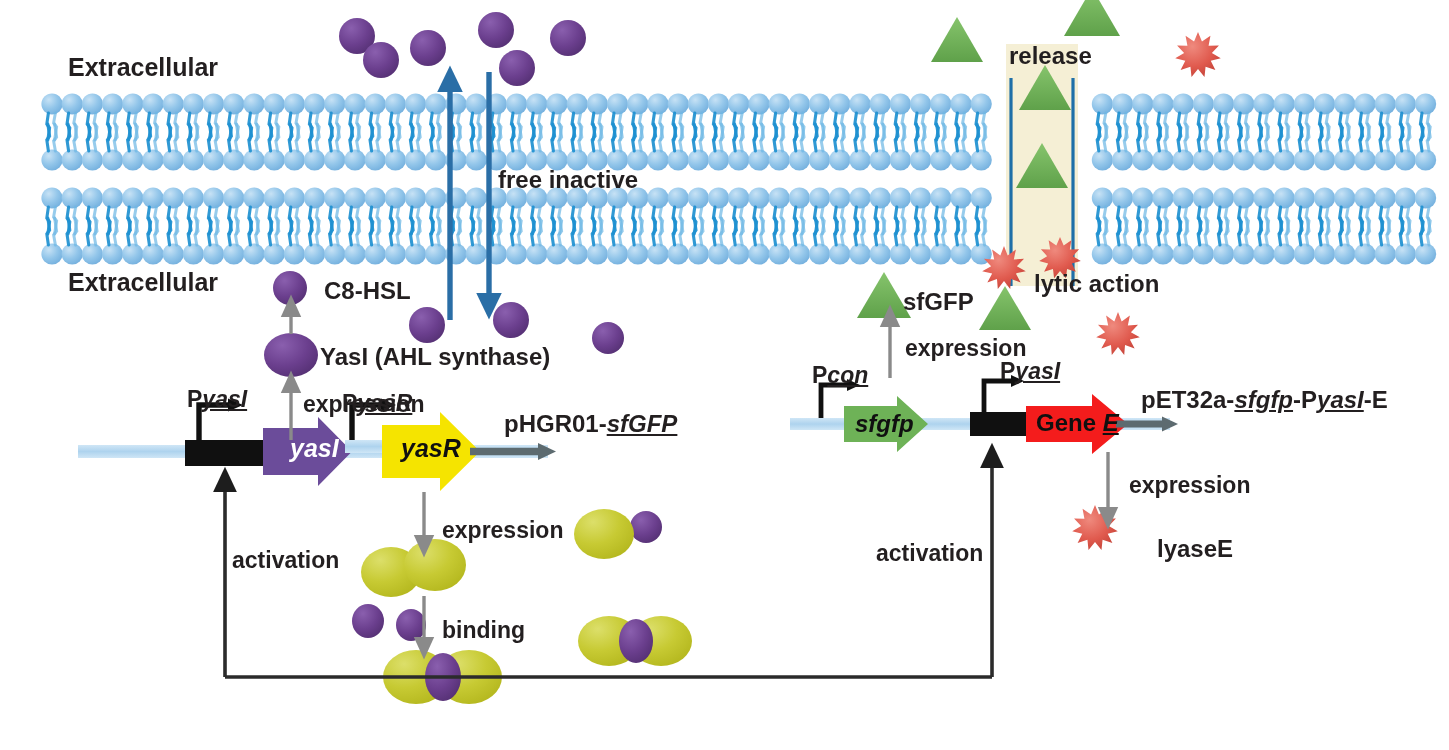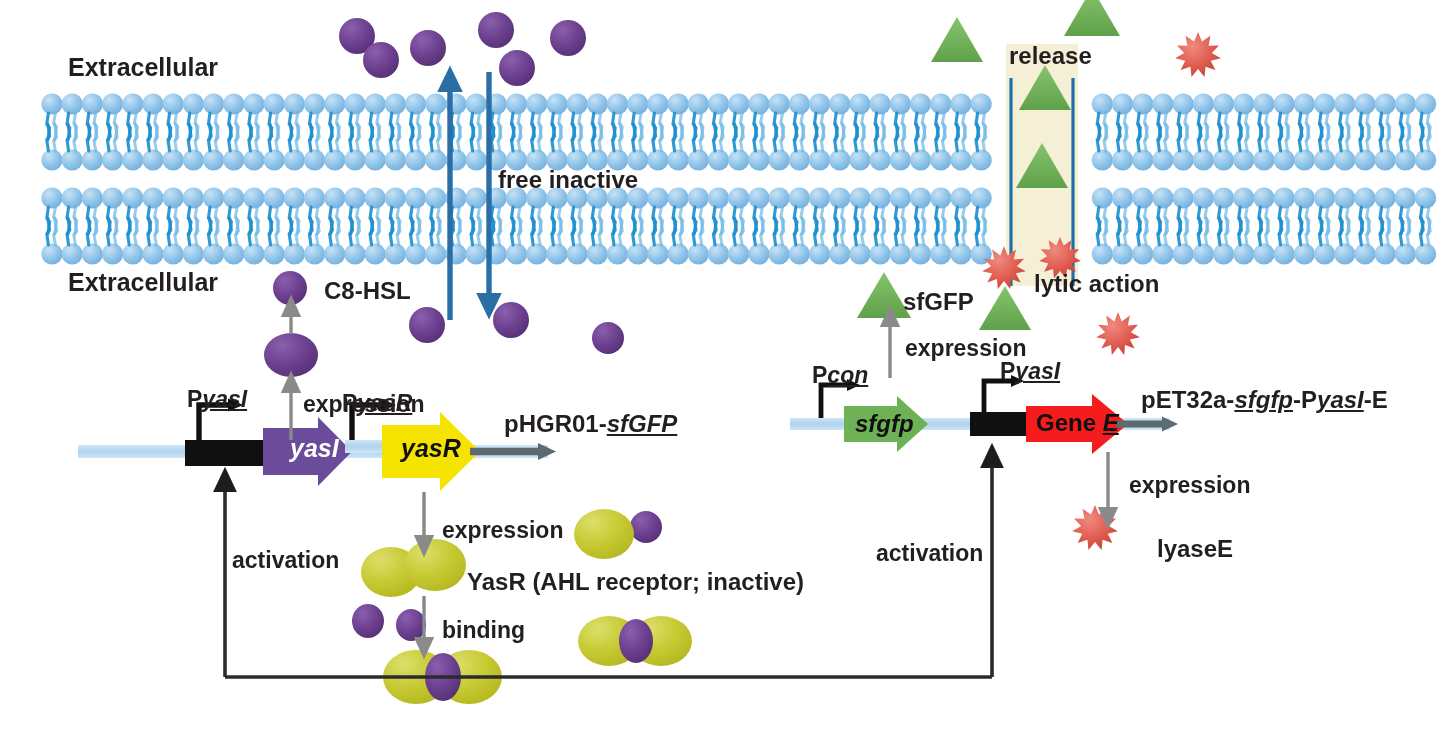--- a/index.html
+++ b/index.html
@@ -427,21 +427,21 @@
   </svg>
 
   <div class="lbl" style="left:68px;top:55px;font-size:25px;">Extracellular</div>
   <div class="lbl" style="left:68px;top:270px;font-size:25px;">Extracellular</div>
   <div class="lbl" style="left:498px;top:168px;font-size:24px;">free inactive</div>
 
   <div class="lbl" style="left:1009px;top:44px;font-size:24px;">release</div>
   <div class="lbl" style="left:1034px;top:272px;font-size:24px;">lytic action</div>
 
   <div class="lbl" style="left:312px;top:279px;font-size:24px;margin-left:12px;">C8-HSL</div>
-  <div class="lbl" style="left:467px;top:570px;font-size:24px;">YasR (AHL receptor; inactive)</div>
+  <div class="lbl" style="left:320px;top:345px;font-size:24px;">YasI (AHL synthase)</div>
   <div class="lbl" style="left:903px;top:290px;font-size:24px;">sfGFP</div>
   <div class="lbl" style="left:1157px;top:537px;font-size:24px;text-align:right;">lyaseE</div>
 
   <div class="lbl" style="left:303px;top:393px;font-size:23px;">expression</div>
   <div class="lbl" style="left:442px;top:519px;font-size:23px;">expression</div>
   <div class="lbl" style="left:442px;top:619px;font-size:23px;">binding</div>
   <div class="lbl" style="left:905px;top:337px;font-size:23px;">expression</div>
   <div class="lbl" style="left:1129px;top:474px;font-size:23px;">expression</div>
   <div class="lbl" style="left:232px;top:549px;font-size:23px;">activation</div>
   <div class="lbl" style="left:876px;top:542px;font-size:23px;">activation</div>

